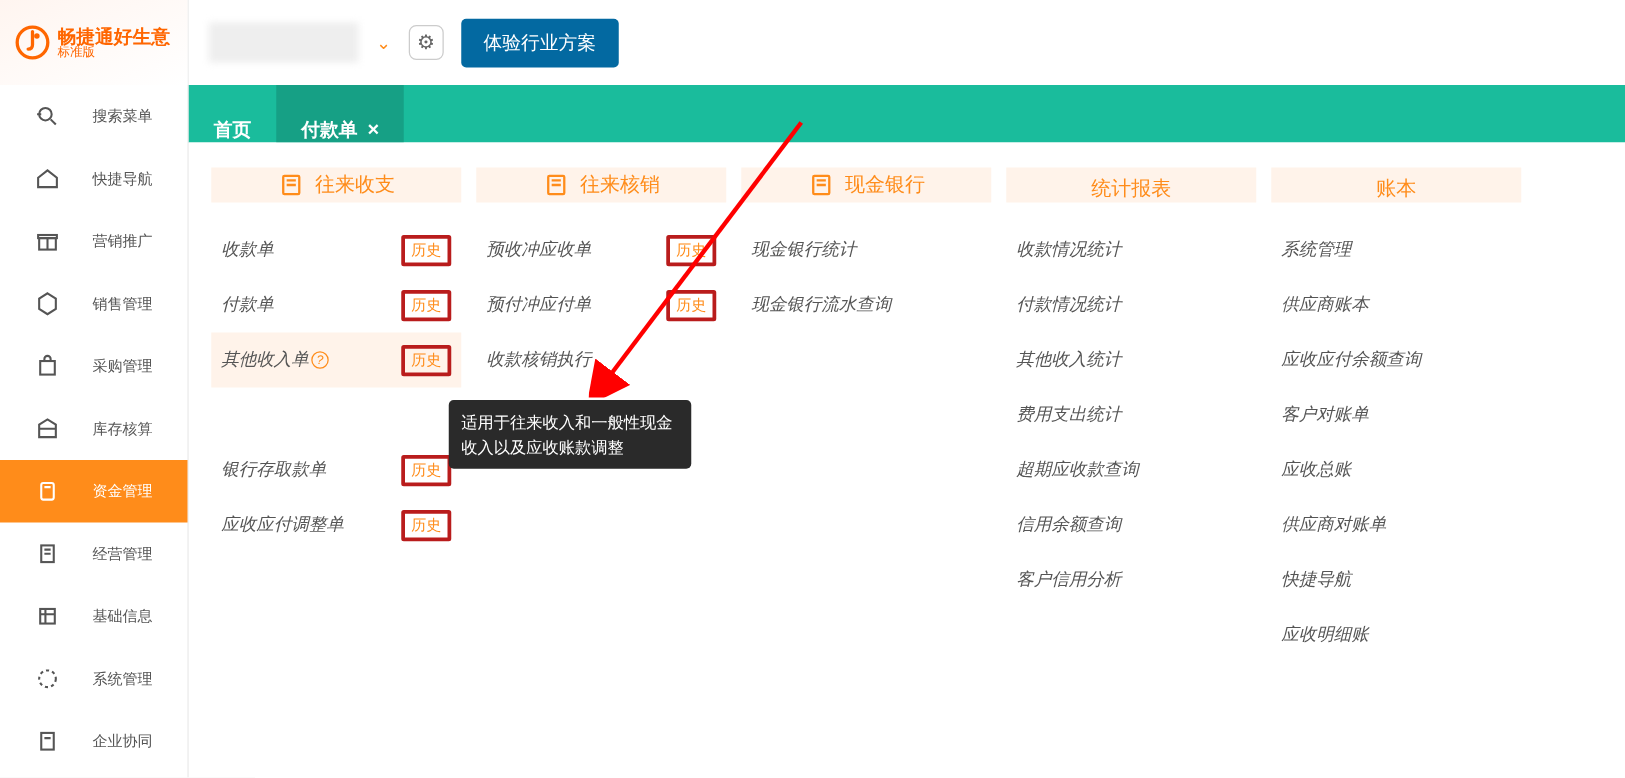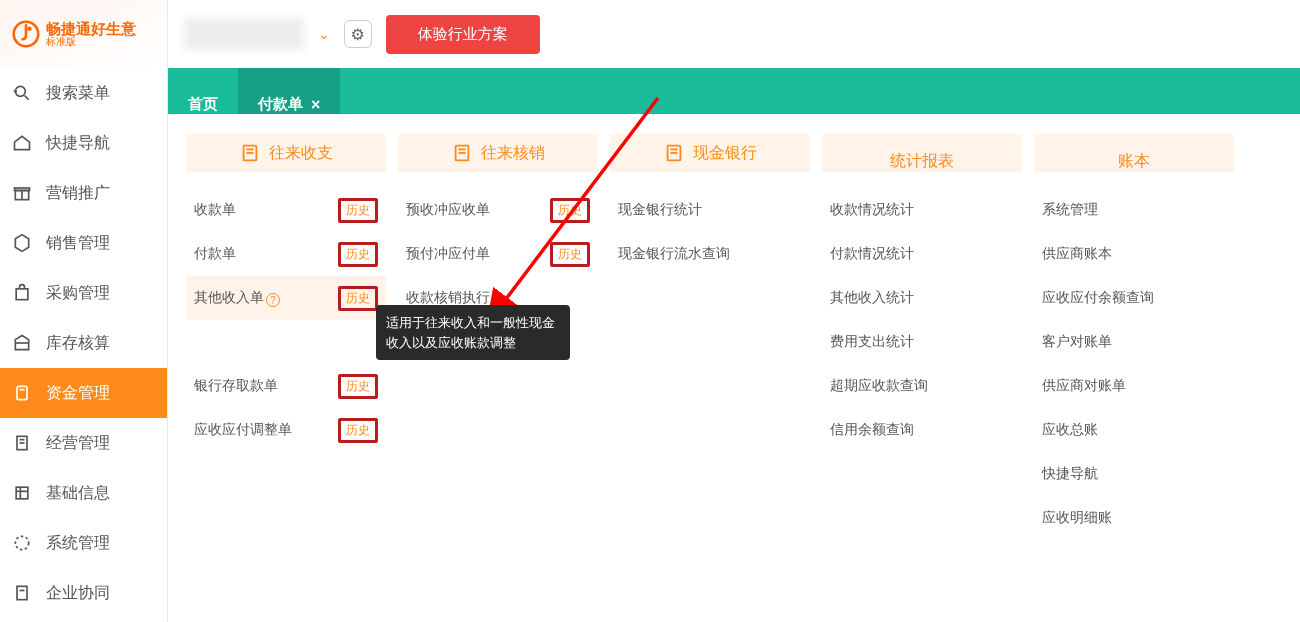--- a/index.html
+++ b/index.html
@@ -1,58 +1,58 @@
 <!DOCTYPE html>
 <html><head>
   <meta charset="utf-8">
   <style>
     * { margin: 0; padding: 0; box-sizing: border-box; font-family: "Microsoft YaHei", Arial, sans-serif; }
     body { width: 1300px; height: 622px; background: #f0f0f0; overflow: hidden; position: relative; }
     .container { display: flex; width: 1300px; height: 622px; background: #fff; }
     
-    .sidebar { width: 168px; background: #fff; border-right: 1px solid #e8e8e8; display: flex; flex-direction: column; }
+    .sidebar { width: 151px; background: #fff; border-right: 1px solid #e8e8e8; display: flex; flex-direction: column; }
     .logo-area { height: 68px; padding: 8px 12px; display: flex; align-items: center; gap: 6px; background: linear-gradient(to bottom right, #fff5f0, #fff); }
     .logo-icon { width: 28px; height: 28px; }
     .logo-text { color: #ff6600; font-size: 15px; font-weight: bold; }
     .logo-sub { color: #ff6600; font-size: 10px; margin-top: -4px; }
     .logo-col { display: flex; flex-direction: column; }
     
     .nav-list { flex: 1; }
-    .nav-item { height: 50px; display: flex; align-items: center; padding: 0 12px; gap: 14px; color: #555; font-size: 16px; cursor: pointer; }
+    .nav-item { height: 50px; display: flex; align-items: center; padding: 0 28px; gap: 26px; color: #555; font-size: 12px; cursor: pointer; }
     .nav-item.active { background: #ff8c1a; color: #fff; }
     .nav-icon { width: 20px; height: 20px; display: flex; align-items: center; justify-content: center; }
     
     .main { flex: 1; display: flex; flex-direction: column; position: relative; }
     
     .topbar { height: 68px; display: flex; align-items: center; padding: 0 16px; background: #fff; gap: 14px; }
     .blur-box { width: 120px; height: 32px; background: #eee; filter: blur(3px); }
     .dropdown-caret { color: #ff8c1a; font-size: 14px; cursor: pointer; }
     .gear-btn { width: 28px; height: 28px; border: 1px solid #ccc; border-radius: 6px; display: flex; align-items: center; justify-content: center; color: #666; cursor: pointer; font-size: 16px; }
-    .orange-btn { background: #ef4444; color: #fff; padding: 10px 32px; border-radius: 4px; font-size: 15px; cursor: pointer; border: none; }
+    .orange-btn { background: #0369a1; color: #fff; padding: 10px 18px; border-radius: 4px; font-size: 15px; cursor: pointer; border: none; }
     
     .tabbar { height: 46px; background: #1abc9c; display: flex; align-items: center; }
     .tab { height: 100%; padding: 0 20px; display: flex; align-items: flex-end; gap: 8px; color: #fff; font-size: 15px; cursor: pointer; font-weight: bold; }
     .tab.active { background: #16a085; }
     .tab-close { font-size: 16px; cursor: pointer; }
     
     .content { flex: 1; padding: 20px 18px; background: #fff; overflow: auto; display: flex; gap: 12px; }
     
     .col { width: 200px; }
-    .col-header { height: 38px; background: #fff3ea; display: flex; align-items: center; justify-content: center; gap: 8px; color: #ff8c1a; font-size: 16px; margin-bottom: 16px; }
+    .col-header { height: 28px; background: #fff3ea; display: flex; align-items: center; justify-content: center; gap: 8px; color: #ff8c1a; font-size: 16px; margin-bottom: 16px; }
     .col-header.noicon { justify-content: center; align-items: flex-end; }
     .col-icon { width: 22px; height: 22px; }
     
     .col-items { display: flex; flex-direction: column; }
     .col-row { height: 44px; display: flex; align-items: center; justify-content: space-between; padding: 0 8px; color: #555; font-size: 14px; cursor: pointer; position: relative; }
     .col-row.hover { background: #fff3ea; }
-    .col-row-label { display: flex; align-items: flex-end; gap: 2px; }
+    .col-row-label { display: flex; align-items: center; gap: 2px; font-style: italic; }
     .help-icon { color: #ff8c1a; font-size: 13px; border: 1px solid #ff8c1a; border-radius: 50%; width: 14px; height: 14px; display: inline-flex; align-items: center; justify-content: center; font-size: 10px; }
     .history-tag { border: 3px solid #b91c1c; color: #ff8c1a; font-size: 12px; padding: 1px 5px; border-radius: 2px; }
     
-    .tooltip { position: absolute; top: 305px; left: 208px; background: #2a2a2a; color: #fff; font-size: 13px; padding: 8px 10px; border-radius: 4px; width: 194px; line-height: 1.5; z-index: 100; }
+    .tooltip { position: absolute; top: 320px; left: 208px; background: #2a2a2a; color: #fff; font-size: 13px; padding: 8px 10px; border-radius: 4px; width: 194px; line-height: 1.5; z-index: 100; }
     
     .arrow-svg { position: absolute; top: 88px; left: 320px; width: 180px; height: 230px; z-index: 99; pointer-events: none; }
   </style>
 </head>
 <body>
 
 <div class="container">
   <aside class="sidebar">
     <div class="logo-area">
       <svg class="logo-icon" viewBox="0 0 32 32">
@@ -321,20 +321,25 @@
             <div class="col-row">
               <span class="col-row-label">
                 <span>超期应收款查询</span>
               </span>
             </div>
             <div class="col-row">
               <span class="col-row-label">
                 <span>信用余额查询</span>
               </span>
             </div>
+            <div class="col-row">
+              <span class="col-row-label">
+                <span>客户信用分析</span>
+              </span>
+            </div>
           </div>
         </div>
         <div class="col">
           <div class="col-header noicon">
             <span>账本</span>
           </div>
           <div class="col-items">
             <div class="col-row">
               <span class="col-row-label">
                 <span>系统管理</span>
@@ -350,26 +355,26 @@
                 <span>应收应付余额查询</span>
               </span>
             </div>
             <div class="col-row">
               <span class="col-row-label">
                 <span>客户对账单</span>
               </span>
             </div>
             <div class="col-row">
               <span class="col-row-label">
+                <span>应收总账</span>
+              </span>
+            </div>
+            <div class="col-row">
+              <span class="col-row-label">
                 <span>供应商对账单</span>
-              </span>
-            </div>
-            <div class="col-row">
-              <span class="col-row-label">
-                <span>应收总账</span>
               </span>
             </div>
             <div class="col-row">
               <span class="col-row-label">
                 <span>快捷导航</span>
               </span>
             </div>
             <div class="col-row">
               <span class="col-row-label">
                 <span>应收明细账</span>

